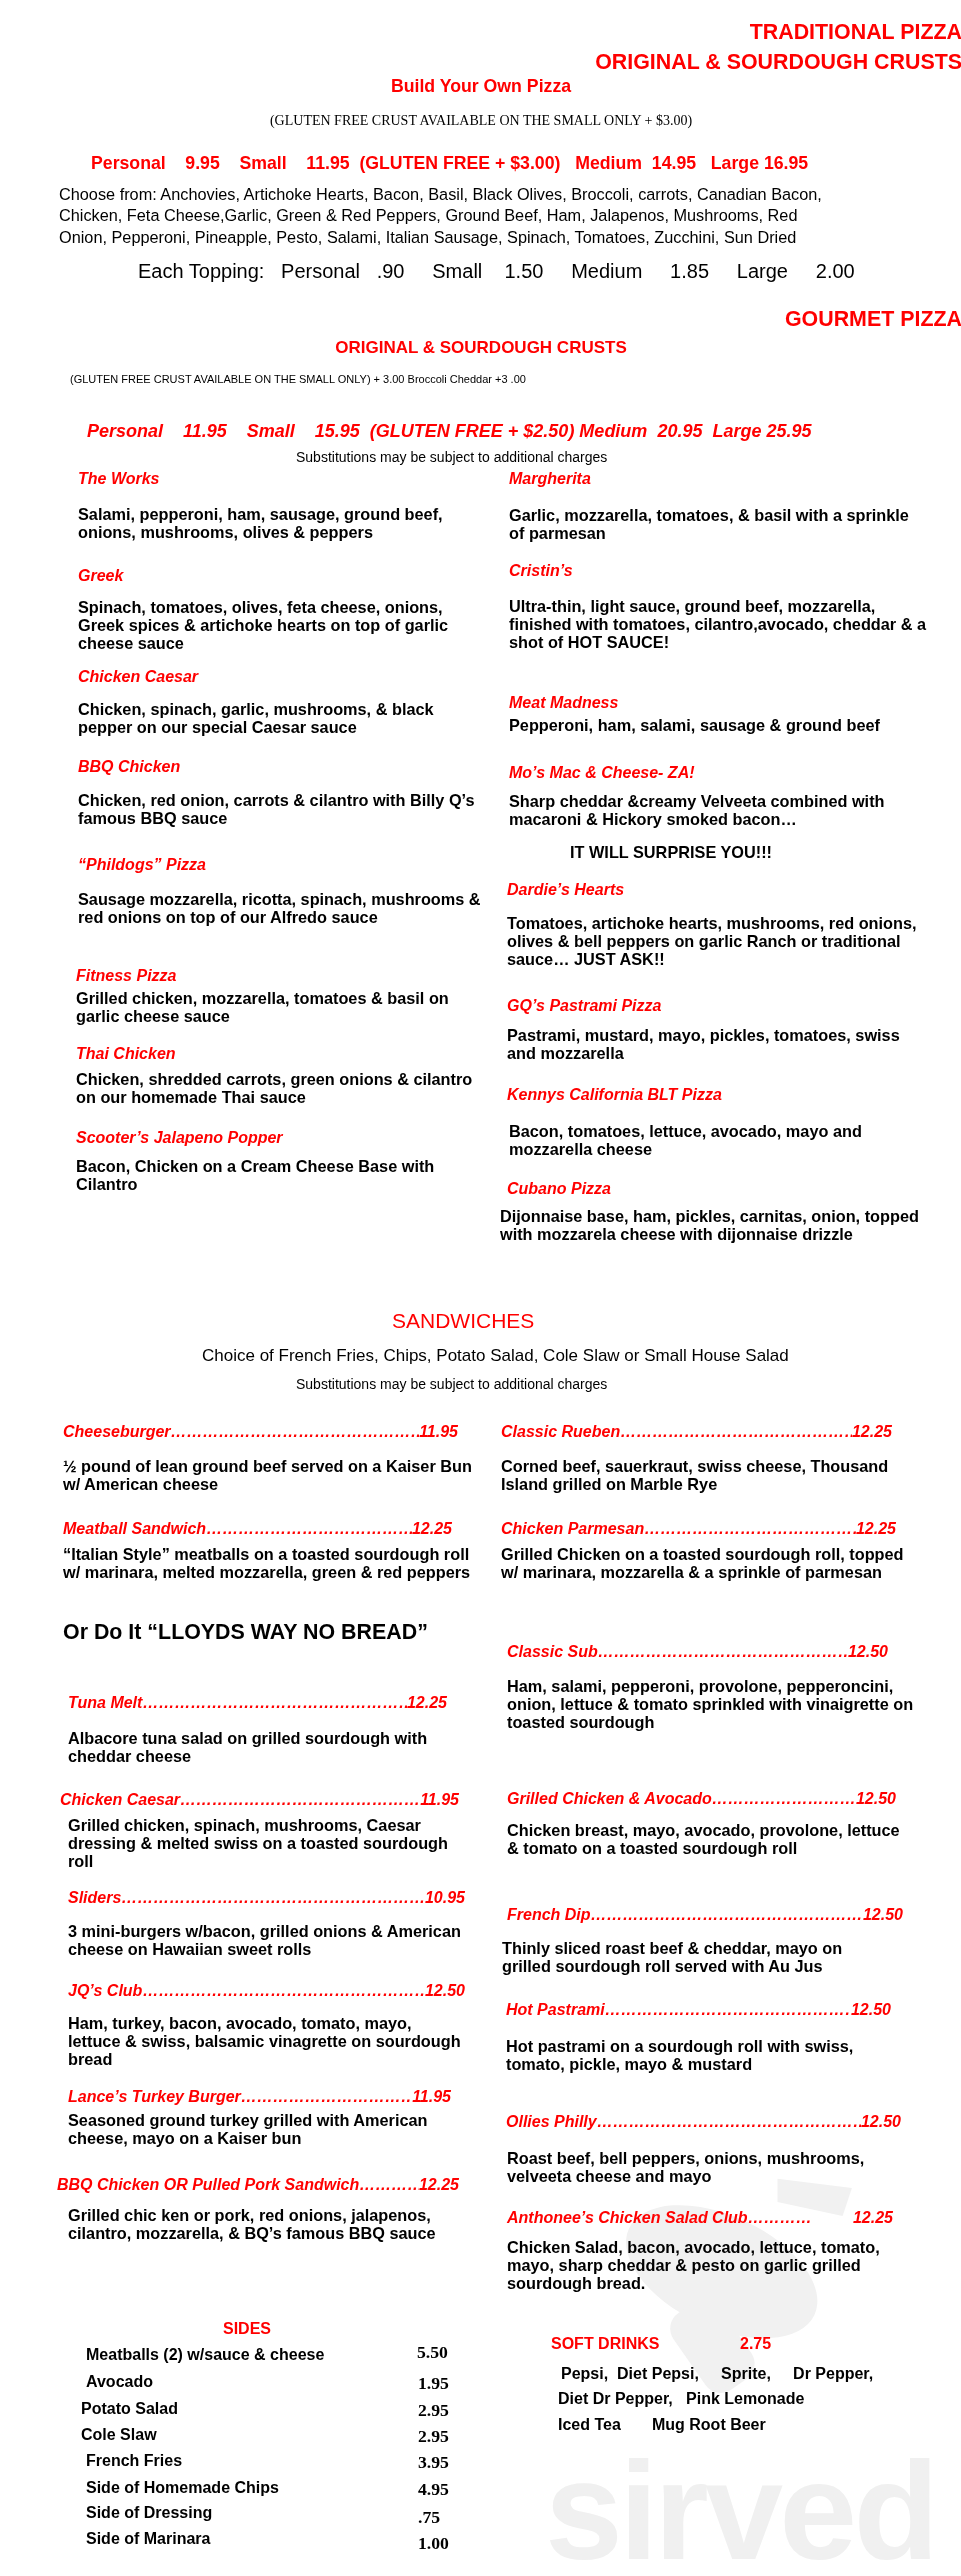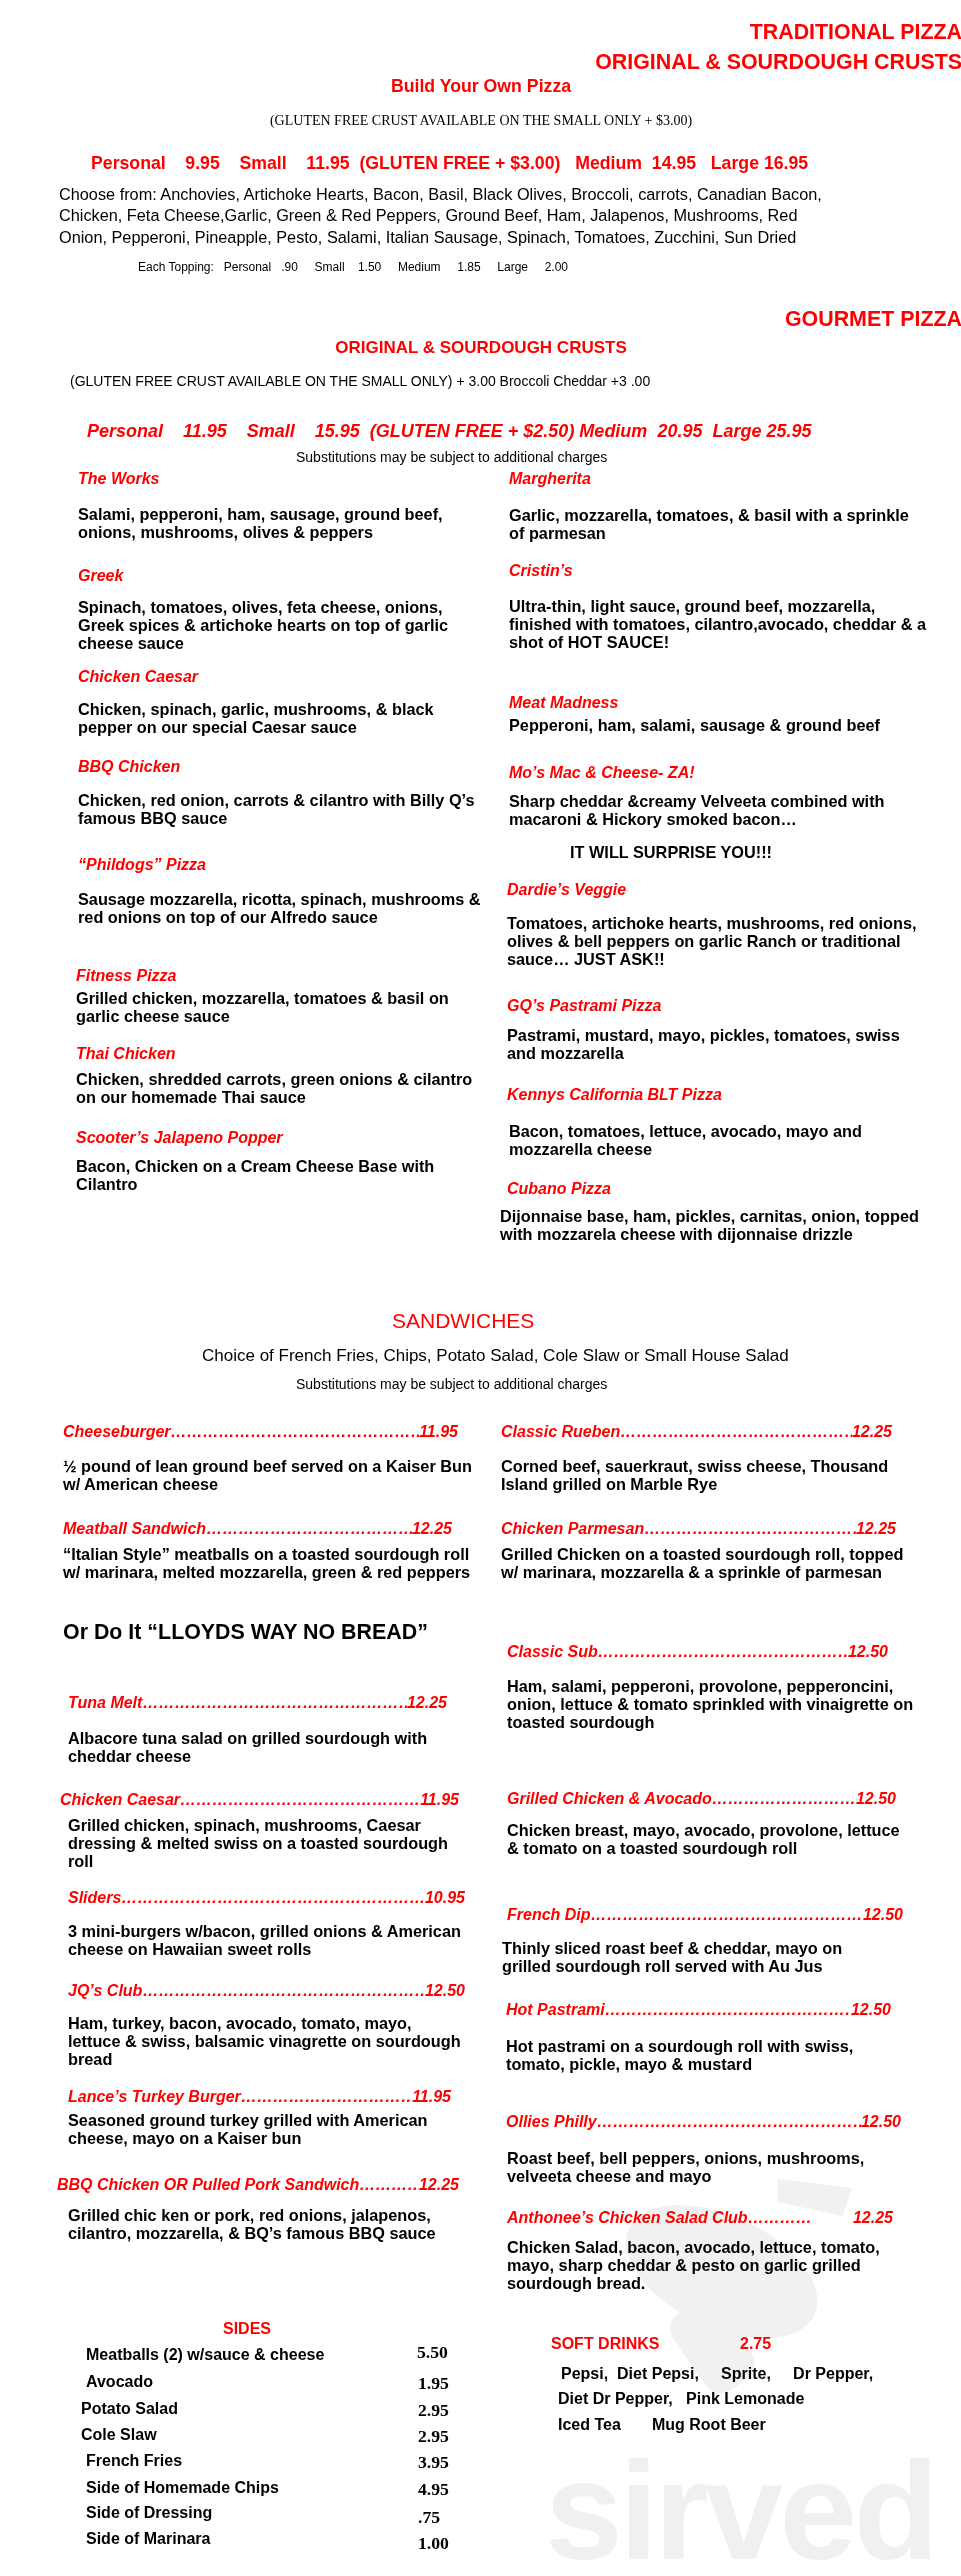--- a/index.html
+++ b/index.html
@@ -40,25 +40,25 @@
 <div class="abs center red h1" style="top:19.6px">TRADITIONAL PIZZA</div>
 <div class="abs center red h1" style="top:50px">ORIGINAL &amp; SOURDOUGH CRUSTS</div>
 <div class="abs center red h2" style="top:76px">Build Your Own Pizza</div>
 <div class="abs center serif" style="top:113px;font-size:14px">(GLUTEN FREE CRUST AVAILABLE ON THE SMALL ONLY + $3.00)</div>
 <div class="abs red" style="top:153px;left:91px;font-size:17.7px;font-weight:bold;white-space:pre">Personal    9.95    Small    11.95  (GLUTEN FREE + $3.00)   Medium  14.95   Large 16.95</div>
 <div class="abs" style="top:184px;left:59px;font-size:16.3px;line-height:21.4px">
   <div>Choose from: Anchovies, Artichoke Hearts, Bacon, Basil, Black Olives, Broccoli, carrots, Canadian Bacon,</div>
   <div>Chicken, Feta Cheese,Garlic, Green &amp; Red Peppers, Ground Beef, Ham, Jalapenos, Mushrooms, Red</div>
   <div>Onion, Pepperoni, Pineapple, Pesto, Salami, Italian Sausage, Spinach, Tomatoes, Zucchini, Sun Dried</div>
 </div>
-<div class="abs" style="top:260px;left:138px;font-size:12px;white-space:pre">Each Topping:   Personal   .90     Small    1.50     Medium     1.85     Large     2.00</div>
+<div class="abs" style="top:260px;left:138px;font-size:20px;white-space:pre">Each Topping:   Personal   .90     Small    1.50     Medium     1.85     Large     2.00</div>
 
 <div class="abs center red h1" style="top:307px">GOURMET PIZZA</div>
 <div class="abs center red" style="top:338px;font-size:17px;font-weight:bold">ORIGINAL &amp; SOURDOUGH CRUSTS</div>
-<div class="abs" style="top:373px;left:70px;font-size:14px">(GLUTEN FREE CRUST AVAILABLE ON THE SMALL ONLY) + 3.00 Broccoli Cheddar +3 .00</div>
+<div class="abs" style="top:373px;left:70px;font-size:11px">(GLUTEN FREE CRUST AVAILABLE ON THE SMALL ONLY) + 3.00 Broccoli Cheddar +3 .00</div>
 <div class="abs red" style="top:421px;left:87px;font-size:18px;font-weight:bold;font-style:italic;white-space:pre">Personal    11.95    Small    15.95  (GLUTEN FREE + $2.50) Medium  20.95  Large 25.95</div>
 <div class="abs" style="top:449px;left:296px;font-size:14px">Substitutions may be subject to additional charges</div>
 
 <div class="abs name" style="top:470px;left:78px">The Works</div>
 <div class="abs desc lw" style="top:505px;left:78px">Salami, pepperoni, ham, sausage, ground beef, onions, mushrooms, olives &amp; peppers</div>
 <div class="abs name" style="top:567px;left:78px">Greek</div>
 <div class="abs desc lw" style="top:598px;left:78px">Spinach, tomatoes, olives, feta cheese, onions, Greek spices &amp; artichoke hearts on top of garlic cheese sauce</div>
 <div class="abs name" style="top:668px;left:78px">Chicken Caesar</div>
 <div class="abs desc lw" style="top:700px;left:78px">Chicken, spinach, garlic, mushrooms, &amp; black pepper on our special Caesar sauce</div>
 <div class="abs name" style="top:758px;left:78px">BBQ Chicken</div>
@@ -74,21 +74,21 @@
 
 <div class="abs name" style="top:470px;left:509px">Margherita</div>
 <div class="abs desc rw" style="top:506px;left:509px">Garlic, mozzarella, tomatoes, &amp; basil with a sprinkle of parmesan</div>
 <div class="abs name" style="top:562px;left:509px">Cristin’s</div>
 <div class="abs desc rw" style="top:597px;left:509px;width:428px">Ultra-thin, light sauce, ground beef, mozzarella, finished with tomatoes, cilantro,avocado, cheddar &amp; a shot of HOT SAUCE!</div>
 <div class="abs name" style="top:694px;left:509px">Meat Madness</div>
 <div class="abs desc rw" style="top:716px;left:509px;width:400px">Pepperoni, ham, salami, sausage &amp; ground beef</div>
 <div class="abs name" style="top:764px;left:509px">Mo’s Mac &amp; Cheese- ZA!</div>
 <div class="abs desc rw" style="top:792px;left:509px;width:410px">Sharp cheddar &amp;creamy Velveeta combined with macaroni &amp; Hickory smoked bacon…</div>
 <div class="abs desc" style="top:843px;left:570px">IT WILL SURPRISE YOU!!!</div>
-<div class="abs name" style="top:881px;left:507px">Dardie’s Veggie</div>
+<div class="abs name" style="top:881px;left:507px">Dardie’s Hearts</div>
 <div class="abs desc rw" style="top:914px;left:507px">Tomatoes, artichoke hearts, mushrooms, red onions, olives &amp; bell peppers on garlic Ranch or traditional sauce… JUST ASK!!</div>
 <div class="abs name" style="top:997px;left:507px">GQ’s Pastrami Pizza</div>
 <div class="abs desc rw" style="top:1026px;left:507px;width:400px">Pastrami, mustard, mayo, pickles, tomatoes, swiss and mozzarella</div>
 <div class="abs name" style="top:1086px;left:507px">Kennys California BLT Pizza</div>
 <div class="abs desc rw" style="top:1122px;left:509px">Bacon, tomatoes, lettuce, avocado, mayo and mozzarella cheese</div>
 <div class="abs name" style="top:1180px;left:507px">Cubano Pizza</div>
 <div class="abs desc rw" style="top:1207px;left:500px">Dijonnaise base, ham, pickles, carnitas, onion, topped with mozzarela cheese with dijonnaise drizzle</div>
 
 <div class="abs red" style="top:1309px;left:392px;font-size:21px;font-weight:normal">SANDWICHES</div>
 <div class="abs" style="top:1346px;left:202px;font-size:17px">Choice of French Fries, Chips, Potato Salad, Cole Slaw or Small House Salad</div>

